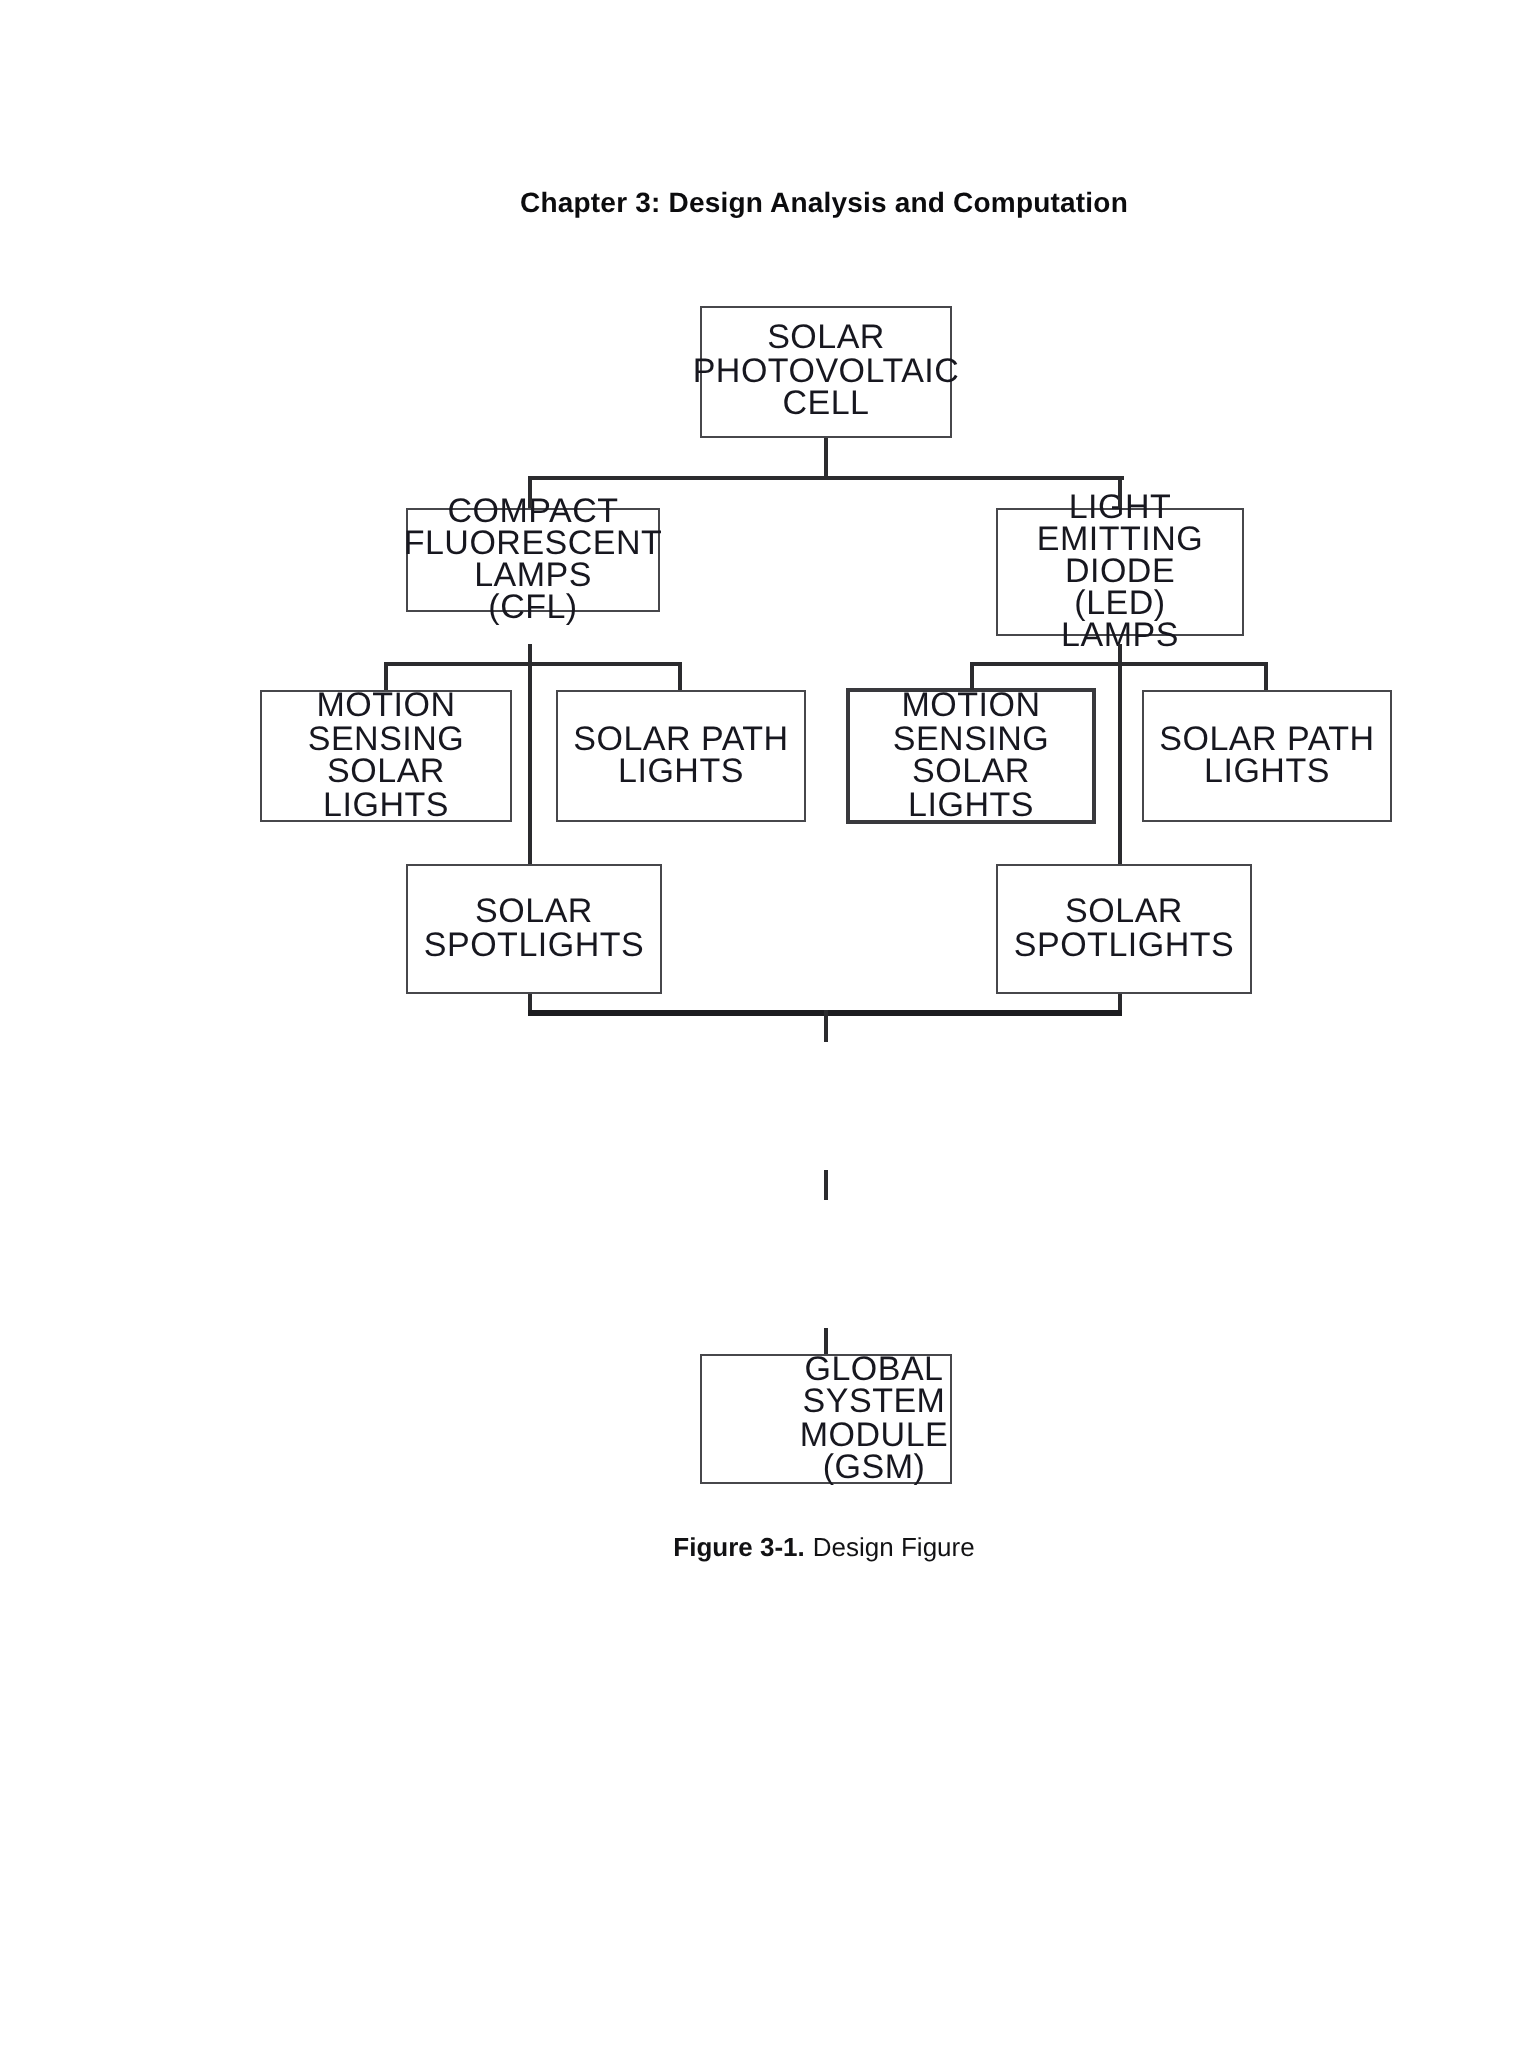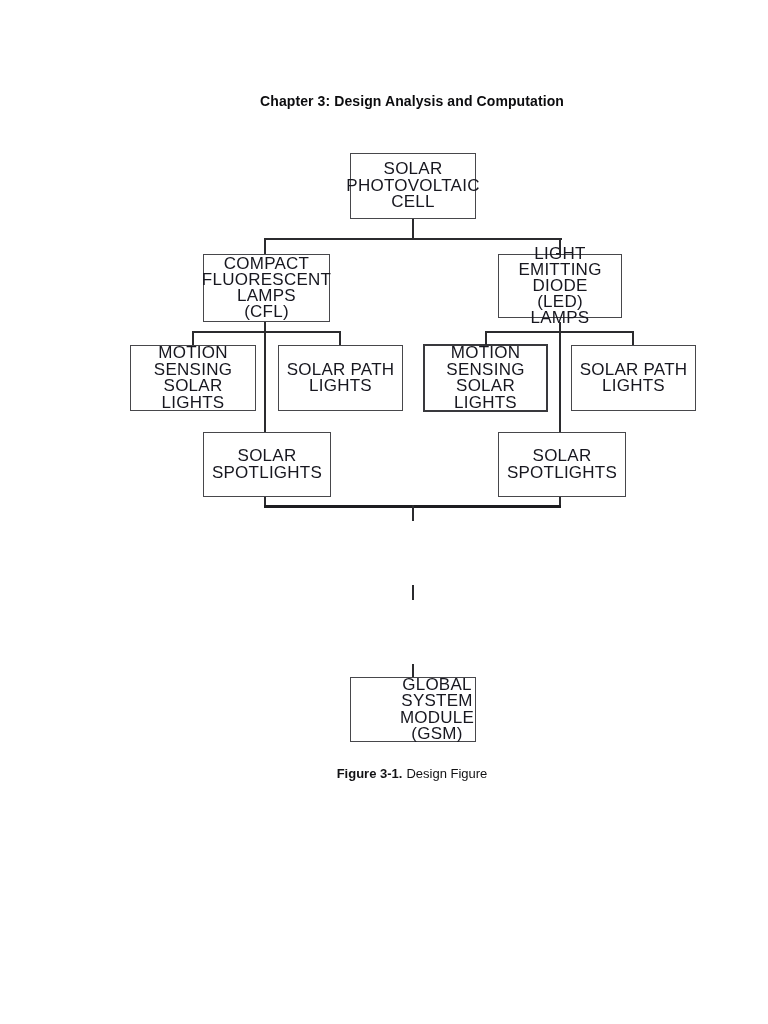--- a/index.html
+++ b/index.html
@@ -35,21 +35,21 @@
 <body>
 
 <div class="page">
 
   <div class="heading">Chapter 3: Design Analysis and Computation</div>
 
   <div class="node" style="left:322px;top:153px;width:126px;height:66px;">SOLAR
 PHOTOVOLTAIC
 CELL</div>
 
-  <div class="node lines4" style="left:175px;top:254px;width:127px;height:68px;">COMPACT
+  <div class="node lines4" style="left:175px;top:254px;width:127px;height:52px;">COMPACT
 FLUORESCENT
 LAMPS
 (CFL)</div>
 
   <div class="node lines4" style="left:470px;top:254px;width:124px;height:64px;">LIGHT EMITTING
 DIODE
 (LED)
 LAMPS</div>
 
   <div class="node" style="left:102px;top:345px;width:126px;height:66px;">MOTION

